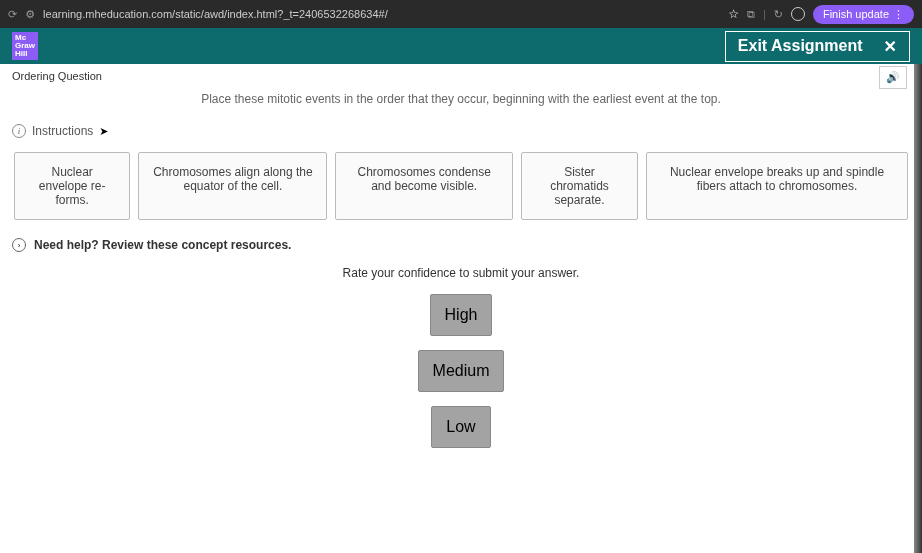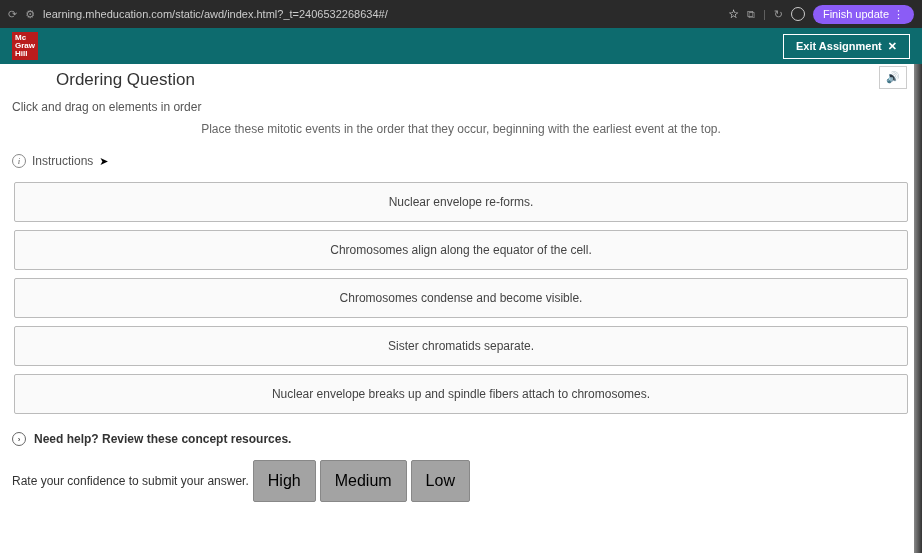--- a/index.html
+++ b/index.html
@@ -8,42 +8,42 @@
 .browser-bar { background: #2a2a2a; height: 28px; display: flex; align-items: center; padding: 0 8px; color: #ccc; font-size: 11px; justify-content: space-between; }
 .browser-left { display: flex; align-items: center; gap: 8px; }
 .browser-right { display: flex; align-items: center; gap: 8px; }
 .url-text { color: #ccc; }
 .browser-icon { color: #999; cursor: pointer; }
 .finish-btn { background: #8b5cf6; color: white; padding: 3px 10px; border-radius: 12px; font-size: 11px; cursor: pointer; display: flex; align-items: center; gap: 4px; }
 .star-icon { color: #fff; font-size: 12px; }
 .circle-icon { display: inline-block; width: 14px; height: 14px; border: 1px solid #ccc; border-radius: 50%; }
 
 .header { background: #0d6b6e; height: 36px; display: flex; align-items: center; justify-content: space-between; padding: 0 12px; }
-.logo { background: #b91c1c; color: white; font-size: 8px; font-weight: bold; padding: 2px 3px; line-height: 1; text-align: left; }
+.logo { background: #8b5cf6; color: white; font-size: 8px; font-weight: bold; padding: 2px 3px; line-height: 1; text-align: left; }
 .logo div { line-height: 1; }
-.exit-btn { background: transparent; border: 1px solid #fff; color: white; padding: 5px 12px; font-size: 11px; font-weight: bold; cursor: pointer; display: flex; align-items: center; gap: 6px; }
+.exit-btn { background: transparent; border: 1px solid #fff; color: white; padding: 5px 12px; font-size: 16px; font-weight: bold; cursor: pointer; display: flex; align-items: center; gap: 21px; }
 .sound-btn { position: absolute; right: 15px; top: 66px; border: 1px solid #ccc; padding: 4px 6px; font-size: 11px; background: white; cursor: pointer; }
 
 .content { padding: 0 12px 12px; background: white; height: calc(553px - 64px); overflow: hidden; }
-.title { font-size: 17px; color: #333; padding: 6px 0 10px; margin-left: 44px; }
+.title { font-size: 11px; color: #333; padding: 6px 0 10px; }
 .subtitle1 { font-size: 12px; color: #555; margin-bottom: 8px; }
 .subtitle2 { font-size: 12px; color: #666; margin-bottom: 18px; text-align: center; }
 
 .instructions-row { display: flex; align-items: center; gap: 6px; margin-bottom: 14px; }
 .info-icon { display: inline-flex; width: 14px; height: 14px; border: 1px solid #888; border-radius: 50%; align-items: center; justify-content: center; font-size: 9px; color: #666; font-style: italic; font-family: serif; }
 .instructions-text { font-size: 12px; color: #555; }
 .cursor { font-size: 11px; }
 
-.items { display: flex; flex-direction: column; gap: 8px; margin: 0 2px 18px; }
+.items { display: flex; gap: 8px; margin: 0 2px 18px; }
 .item { border: 1px solid #bbb; background: #fafafa; padding: 12px; text-align: center; font-size: 12px; color: #444; cursor: move; border-radius: 2px; }
 
 .help-row { display: flex; align-items: center; gap: 8px; font-size: 12px; color: #333; font-weight: bold; margin-bottom: 14px; }
 .chevron-circle { display: inline-flex; width: 14px; height: 14px; border: 1px solid #666; border-radius: 50%; align-items: center; justify-content: center; font-size: 8px; color: #555; }
 
-.confidence-row { display: flex; align-items: center; gap: 4px; font-size: 12px; color: #333; }
+.confidence-row { display: flex; align-items: center; gap: 14px; font-size: 12px; color: #333; flex-direction: column; }
 .conf-btn { border: 1px solid #888; background: #a3a3a3; padding: 11px 14px; font-size: 16px; cursor: pointer; border-radius: 2px; }
 .divider-right { position: absolute; right: 0; top: 64px; bottom: 0; width: 8px; background: linear-gradient(to right, #888, #333); }
 </style>
 </head>
 <body>
 
 <div class="browser-bar">
   <div class="browser-left">
     <span class="browser-icon">⟳</span>
     <span class="browser-icon">⚙</span>
@@ -73,21 +73,20 @@
     <span>✕</span>
   </button>
 </div>
 
 <div class="sound-btn">
   <span>🔊</span>
 </div>
 
 <div class="content">
   <div class="title">Ordering Question</div>
-  <div class="subtitle1">Click and drag on elements in order</div>
   <div class="subtitle2">Place these mitotic events in the order that they occur, beginning with the earliest event at the top.</div>
 
   <div class="instructions-row">
     <span class="info-icon">i</span>
     <span class="instructions-text">Instructions</span>
     <span class="cursor">➤</span>
   </div>
 
   <div class="items">
     <div class="item">Nuclear envelope re-forms.</div>

